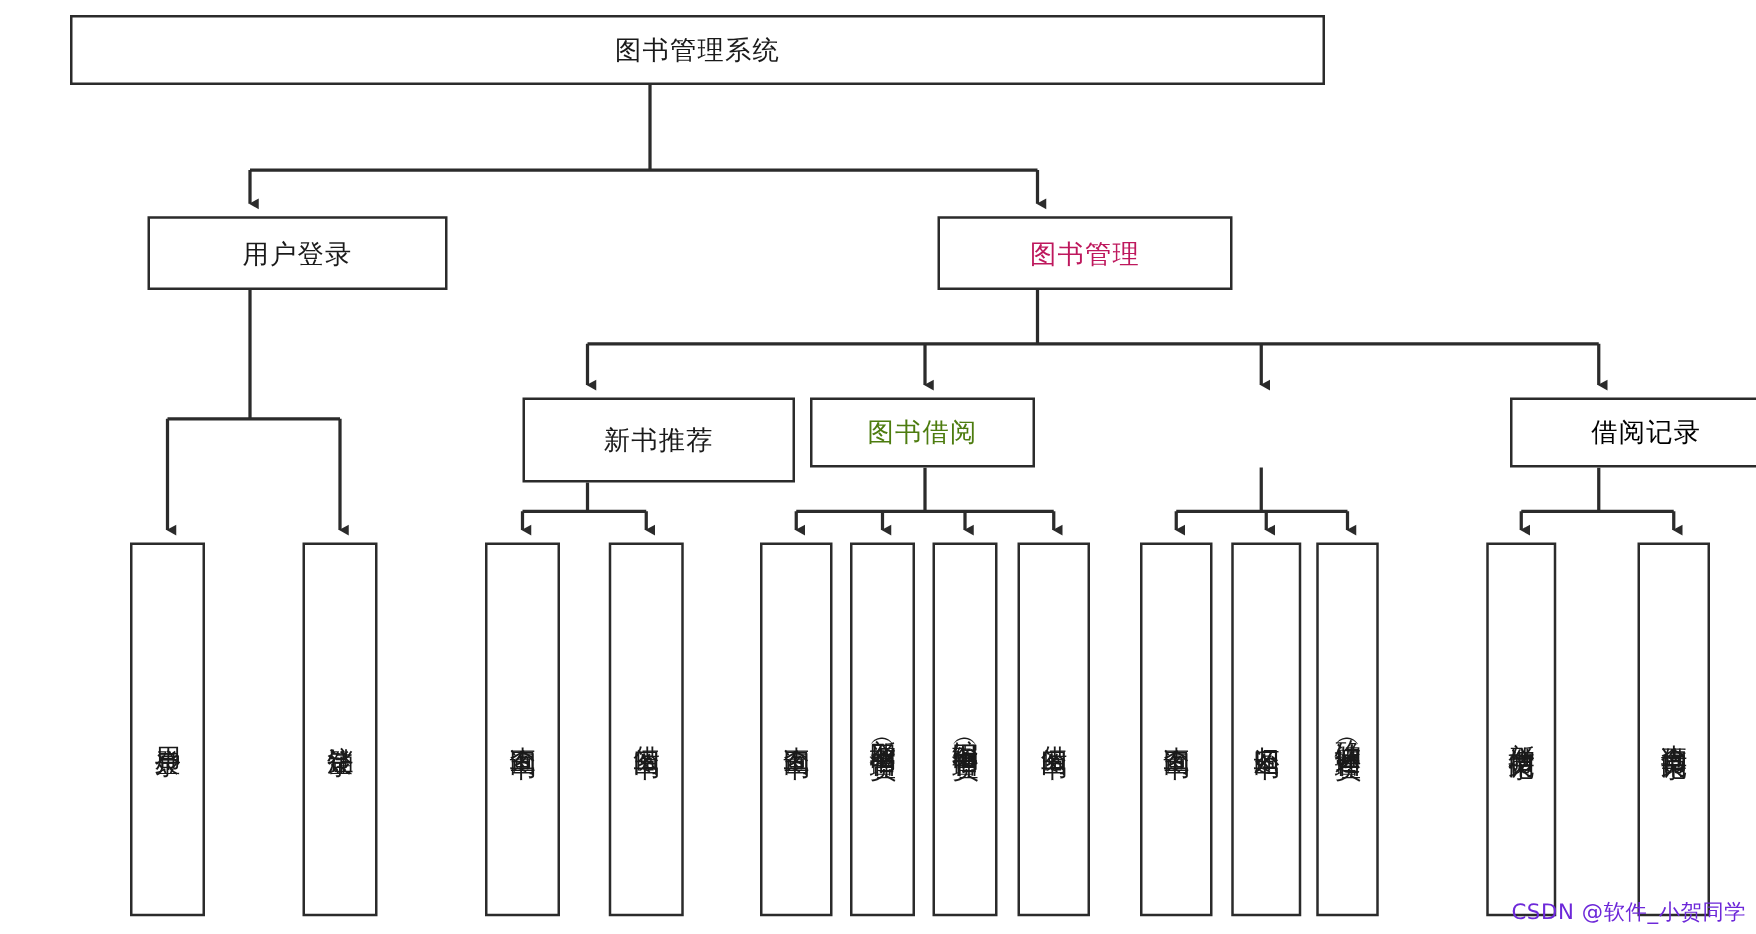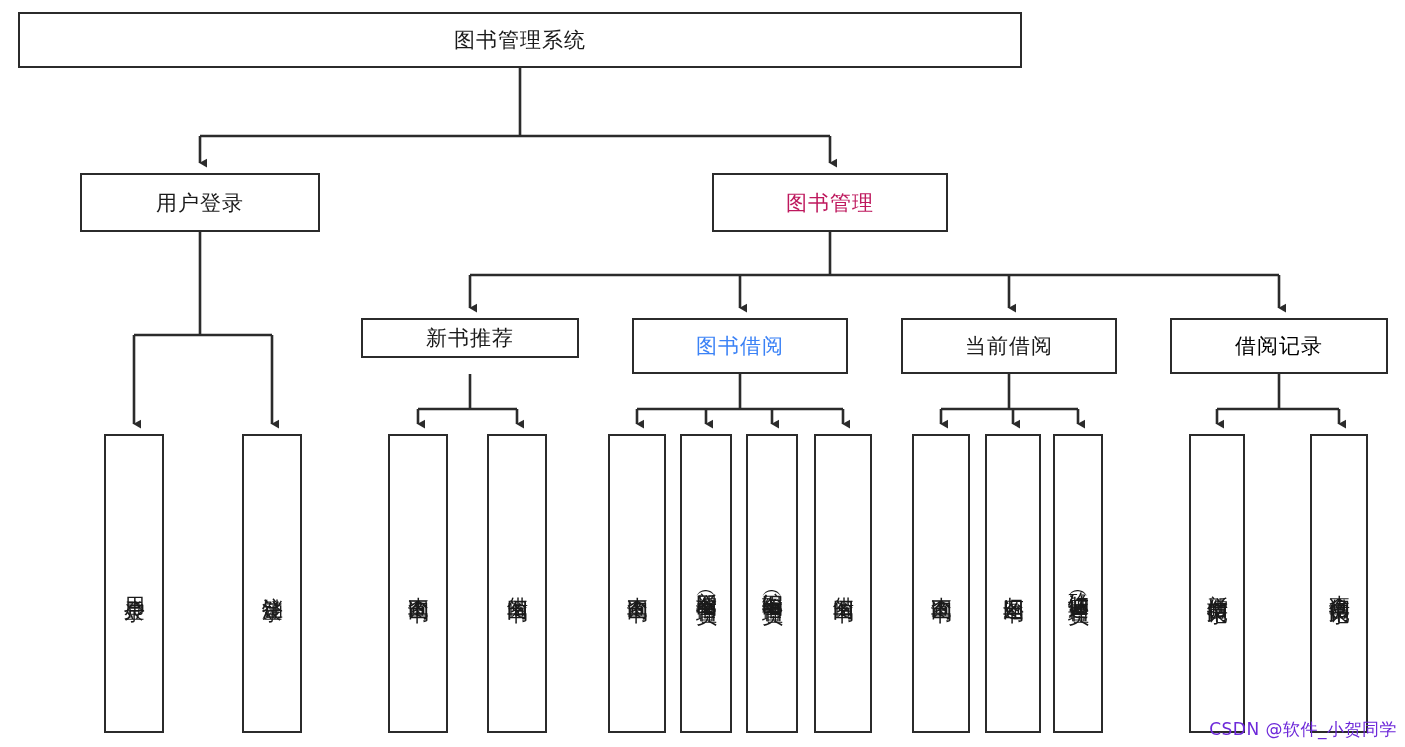--- a/index.html
+++ b/index.html
@@ -34,20 +34,21 @@
     display: flex;
     align-items: center;
     justify-content: center;
     color: #1a1a1a;
     z-index: 2;
   }
   .node-h {
     font-size: 21px;
     letter-spacing: 1px;
     white-space: nowrap;
+    margin-left: 38px;
   }
   .node-root {
     font-size: 21px;
   }
   .node-v {
     align-items: center;
     justify-content: center;
   }
   .vtext {
     writing-mode: vertical-rl;
@@ -123,23 +124,22 @@
       <path d="M1217,409 L1217,424" marker-end="url(#arrow)"></path>
       <path d="M1339,409 L1339,424" marker-end="url(#arrow)"></path>
     </g>
   </svg>
 
   <div class="node node-h node-root" style="left: 18px; top: 12px; width: 1004px; height: 56px; border-color: rgb(43, 43, 43); color: rgb(26, 26, 26);">图书管理系统</div>
 
   <div class="node node-h" style="left: 80px; top: 173px; width: 240px; height: 59px; border-color: rgb(43, 43, 43); color: rgb(26, 26, 26);">用户登录</div>
   <div class="node node-h" style="left: 712px; top: 173px; width: 236px; height: 59px; border-color: rgb(43, 43, 43); color: #be185d;">图书管理</div>
 
-  <div class="node node-h" style="left: 361px; top: 318px; width: 218px; height: 40px; border-color: rgb(43, 43, 43); color: rgb(26, 26, 26);">新书推荐</div>
-  <div class="node node-h" style="left: 632px; top: 318px; width: 216px; height: 56px; border-color: rgb(43, 43, 43); color: #3b82f6;">图书借阅</div>
-  <div class="node node-h" style="left: 901px; top: 318px; width: 216px; height: 56px; border-color: rgb(43, 43, 43); color: rgb(26, 26, 26);">当前借阅</div>
+  <div class="node node-h" style="left: 380px; top: 318px; width: 218px; height: 68px; border-color: rgb(43, 43, 43); color: rgb(26, 26, 26);">新书推荐</div>
+  <div class="node node-h" style="left: 610px; top: 318px; width: 180px; height: 56px; border-color: rgb(43, 43, 43); color: #4d7c0f;">图书借阅</div>
   <div class="node node-h" style="left: 1170px; top: 318px; width: 218px; height: 56px; border-color: rgb(43, 43, 43); color: #000000;">借阅记录</div>
 
   <div class="node node-v" style="left: 104px; top: 434px; width: 60px; height: 299px; border-color: rgb(43, 43, 43); color: rgb(26, 26, 26);">
     <span class="vtext">用户登录</span>
   </div>
   <div class="node node-v" style="left: 242px; top: 434px; width: 60px; height: 299px; border-color: rgb(43, 43, 43); color: rgb(26, 26, 26);">
     <span class="vtext">注销登录</span>
   </div>
   <div class="node node-v" style="left: 388px; top: 434px; width: 60px; height: 299px; border-color: rgb(43, 43, 43); color: rgb(26, 26, 26);">
     <span class="vtext">查询图书</span>

